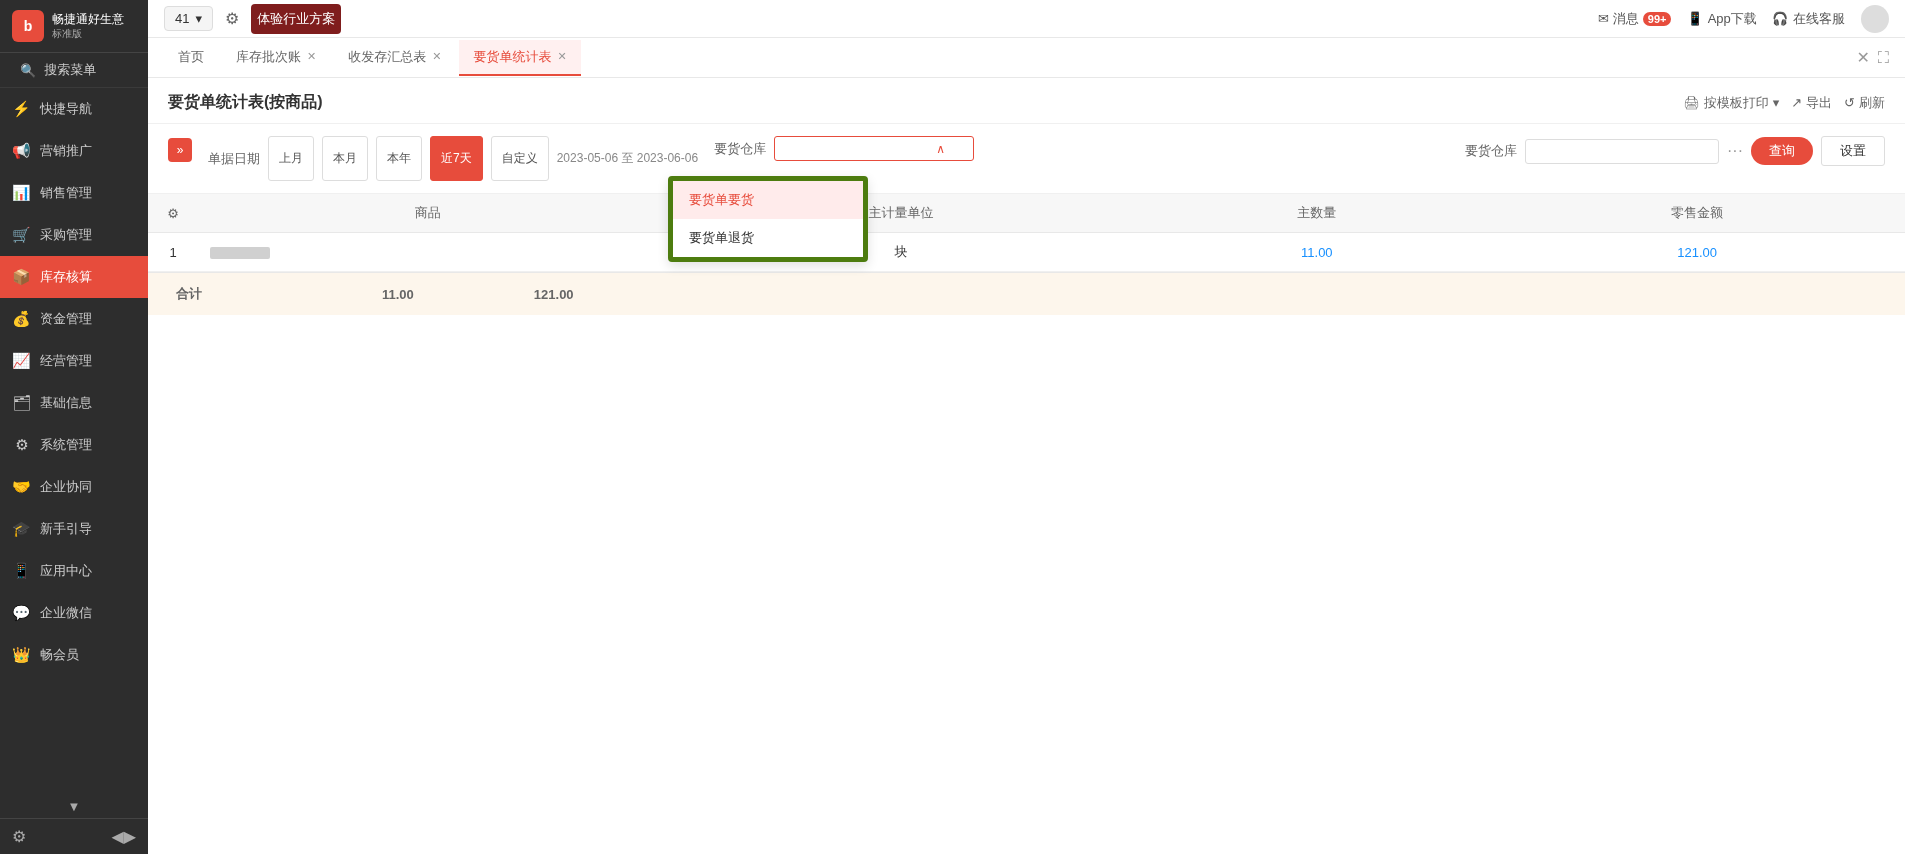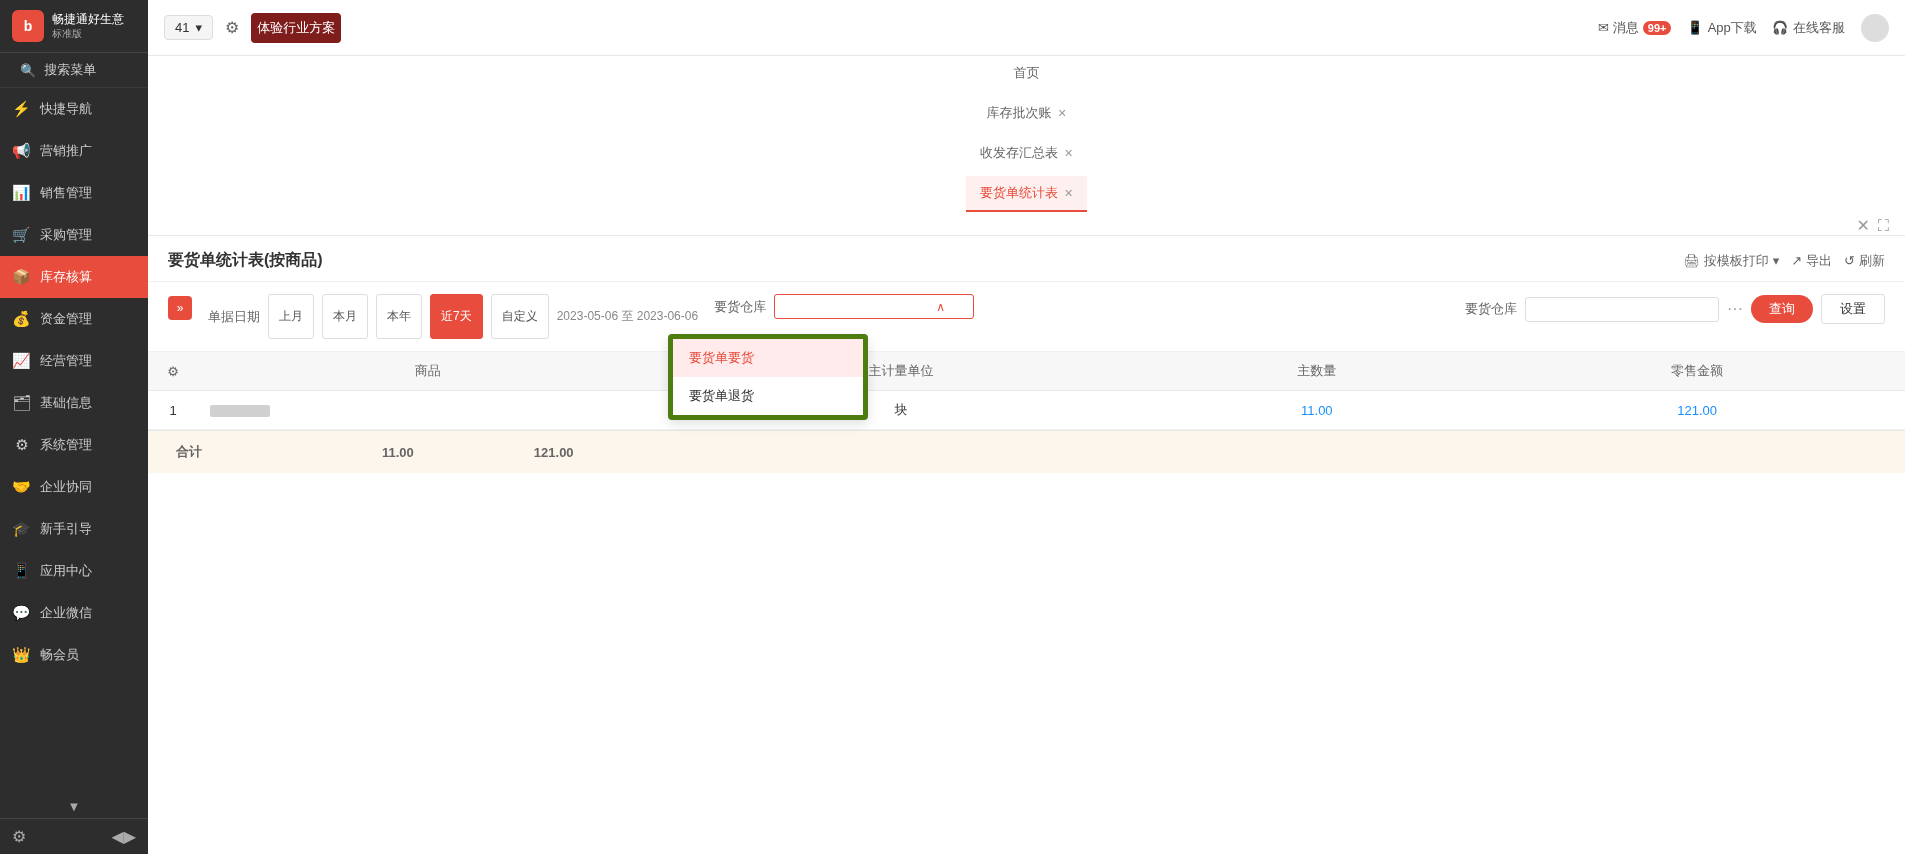--- a/index.html
+++ b/index.html
@@ -61,21 +61,21 @@
       display: flex; align-items: center; justify-content: center;
       padding: 4px; color: #aaa; cursor: pointer;
     }
 
     
     .main-area { flex: 1; display: flex; flex-direction: column; min-width: 0; }
 
     
     .topbar {
       background: #fff;
-      height: 56px;
+      height: 38px;
       display: flex; align-items: center; justify-content: space-between;
       padding: 0 16px;
       border-bottom: 1px solid #e8e8e8;
       flex-shrink: 0;
     }
     .topbar-left { display: flex; align-items: center; gap: 12px; }
     .store-selector {
       display: flex; align-items: center; gap: 6px;
       background: #f5f5f5; border: 1px solid #ddd;
       border-radius: 4px; padding: 4px 10px; cursor: pointer; font-size: 13px; color: #333;
@@ -95,21 +95,20 @@
 
     
     .tabbar {
       background: #fff;
       display: flex; align-items: center;
       border-bottom: 1px solid #e8e8e8;
       padding: 0 16px;
       min-height: 40px;
       flex-shrink: 0;
       gap: 4px;
-      flex-direction: column;
     }
     .tab {
       display: flex; align-items: center; gap: 6px;
       padding: 8px 14px; cursor: pointer; font-size: 13px; color: #666;
       border-bottom: 2px solid transparent;
       white-space: nowrap;
     }
     .tab.active { color: #e74c3c; border-bottom-color: #e74c3c; background: #fff0f0; }
     .tab-close { font-size: 11px; color: #999; cursor: pointer; }
     .tabbar-actions { margin-left: auto; display: flex; align-items: center; gap: 8px; }

